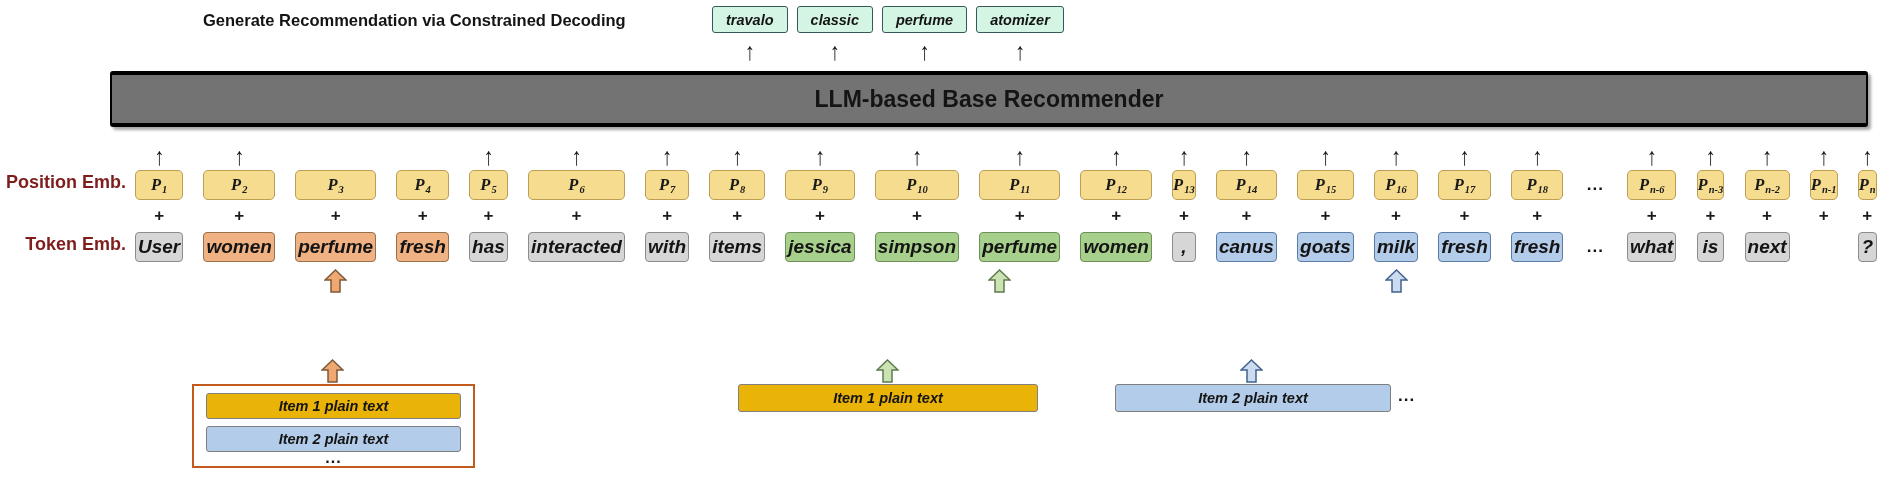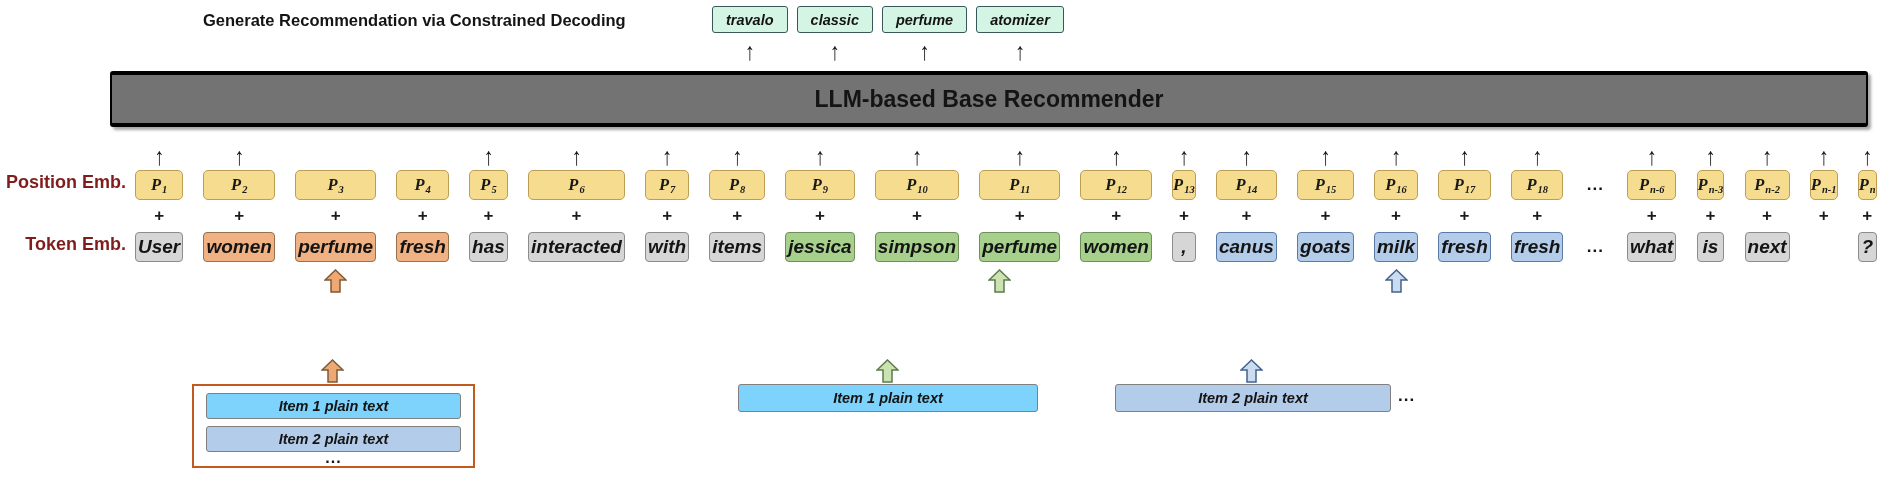--- a/index.html
+++ b/index.html
@@ -60,21 +60,21 @@
   .emb-label{position:absolute;left:0;width:126px;text-align:right;font-weight:bold;font-size:18px;
              color:#7f1d1d;white-space:nowrap;}
   #pos-label{top:172px;} #tok-label{top:234px;}
 
   
   #group-box{position:absolute;left:192px;top:384px;width:283px;height:84px;background:#fff;
              border:2.5px solid #C2591D;box-sizing:border-box;}
   .item-box{display:flex;align-items:center;justify-content:center;font-style:italic;font-weight:bold;
             font-size:14.5px;border:1.4px solid #7F7F7F;border-radius:3px;box-sizing:border-box;
             white-space:nowrap;color:#141414;}
-  .item-green{background:#7dd3fc;} .item-blue{background:#B3CCE9;}
+  .item-green{background:#eab308;} .item-blue{background:#B3CCE9;}
   .group-item{height:26px;margin:7px 12px 0;}
   #group-ellipsis{text-align:center;font-weight:bold;font-size:16px;line-height:12px;letter-spacing:1px;}
   #item1-box{position:absolute;left:738px;top:384px;width:300px;height:28px;}
   #item2-box{position:absolute;left:1115px;top:384px;width:276px;height:28px;}
   #item2-ellipsis{position:absolute;left:1398px;top:386px;font-weight:bold;font-size:17px;letter-spacing:1px;}
 
   
   #watermark{position:absolute;right:8px;top:349px;font-size:58px;color:#C9C9C9;letter-spacing:2px;
              white-space:nowrap;z-index:5;}
 </style>

